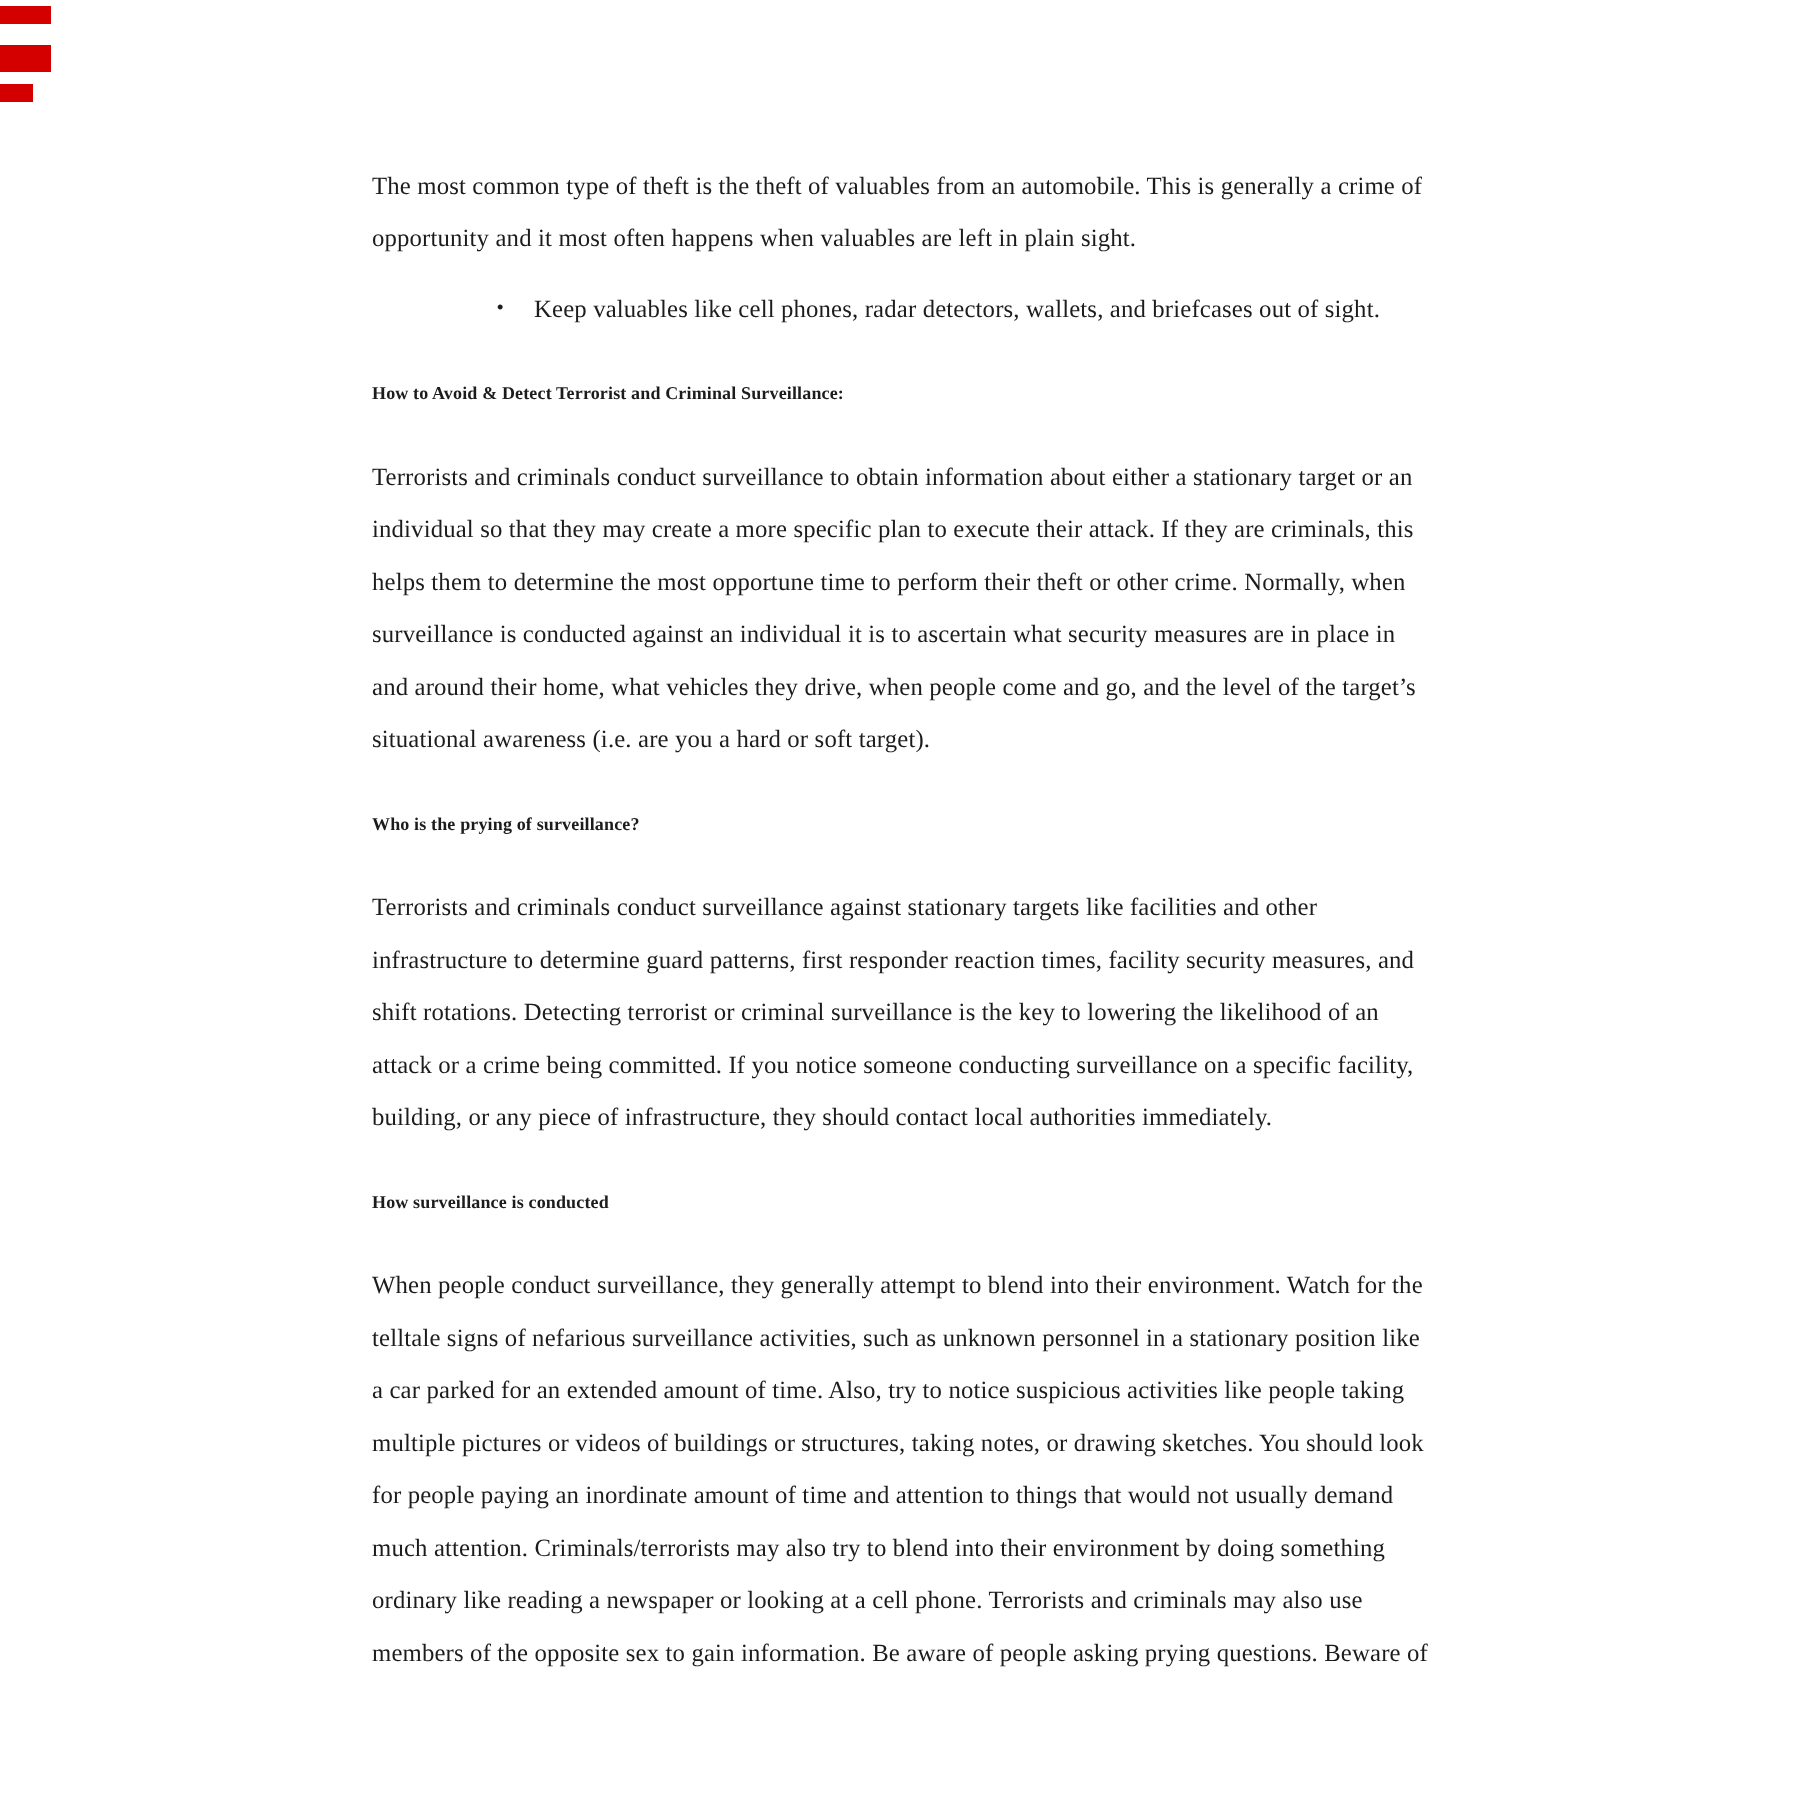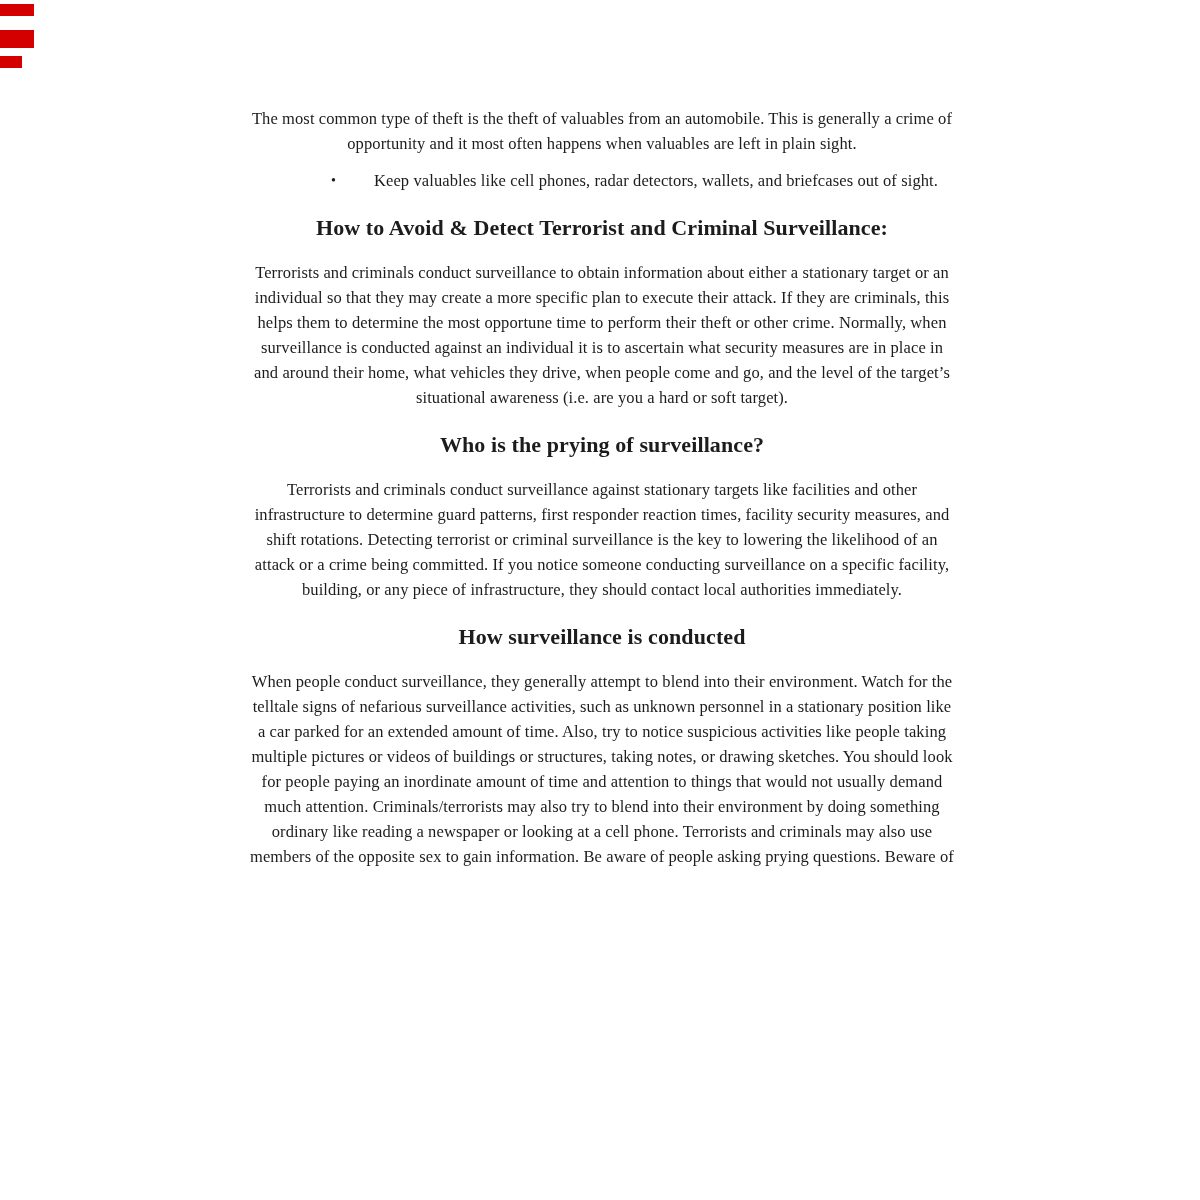--- a/index.html
+++ b/index.html
@@ -27,22 +27,22 @@
   .red-mark.m1 { left: 0; top: 4px;  width: 34px; height: 12px; }
   .red-mark.m2 { left: 0; top: 30px; width: 34px; height: 18px; }
   .red-mark.m3 { left: 0; top: 56px; width: 22px; height: 12px; }
 
   .page-content {
     position: absolute;
     left: 248px;
     top: 106px;
     width: 708px;
     font-size: 16.5px;
-    line-height: 25px;
-    text-align: center;
+    line-height: 35px;
+    text-align: left;
     letter-spacing: 0.1px;
   }
   .para {
     margin: 0 0 18px 0;
   }
   .intro-para {
     margin-bottom: 12px;
   }
   ul.bullet-list {
     list-style: none;
@@ -55,21 +55,21 @@
   }
   ul.bullet-list li::before {
     content: "\2022";
     position: absolute;
     left: -25px;
     top: 0;
     font-size: 14px;
   }
   .section-heading {
     font-weight: bold;
-    font-size: 22px;
+    font-size: 12px;
     margin: 22px 0 20px 0;
   }
 </style>
 </head>
 <body>
 
 <div class="scan-artifacts">
   <div class="red-mark m1"></div>
   <div class="red-mark m2"></div>
   <div class="red-mark m3"></div>

